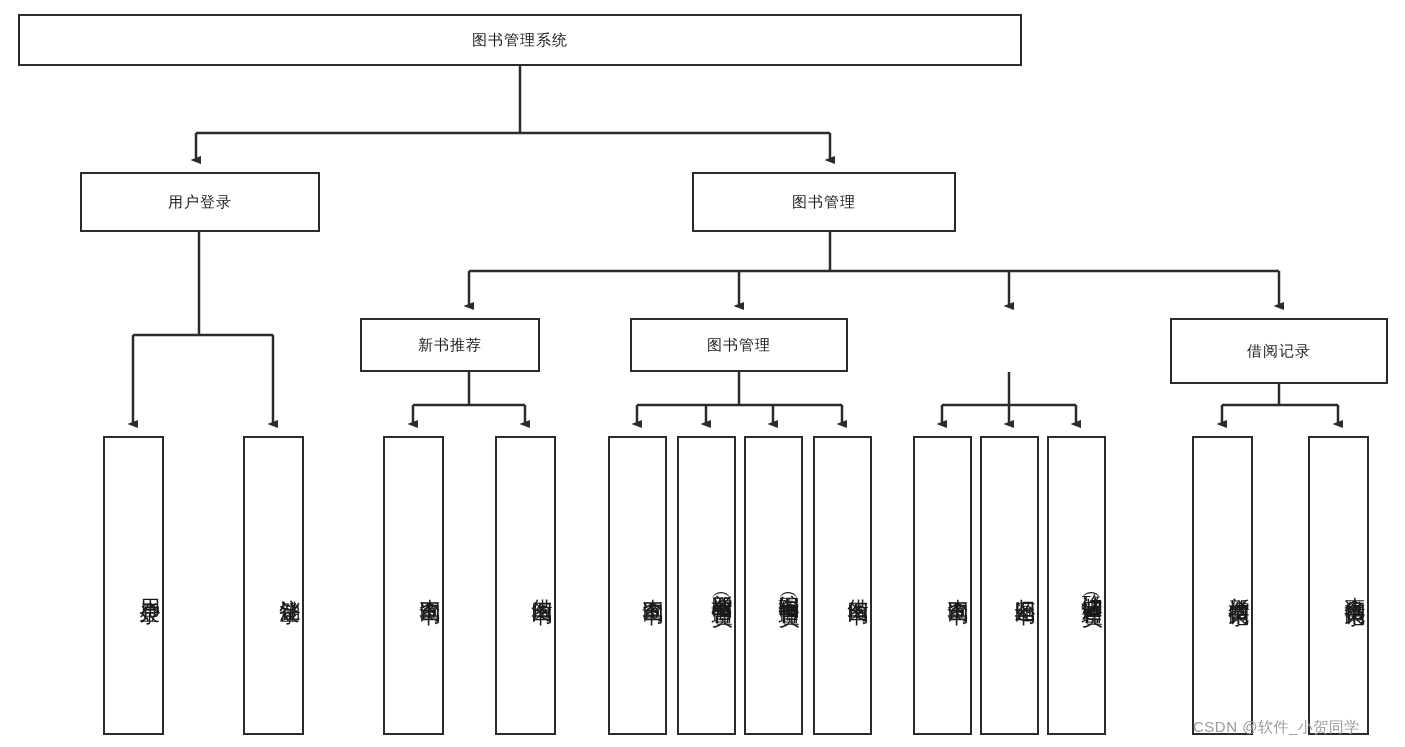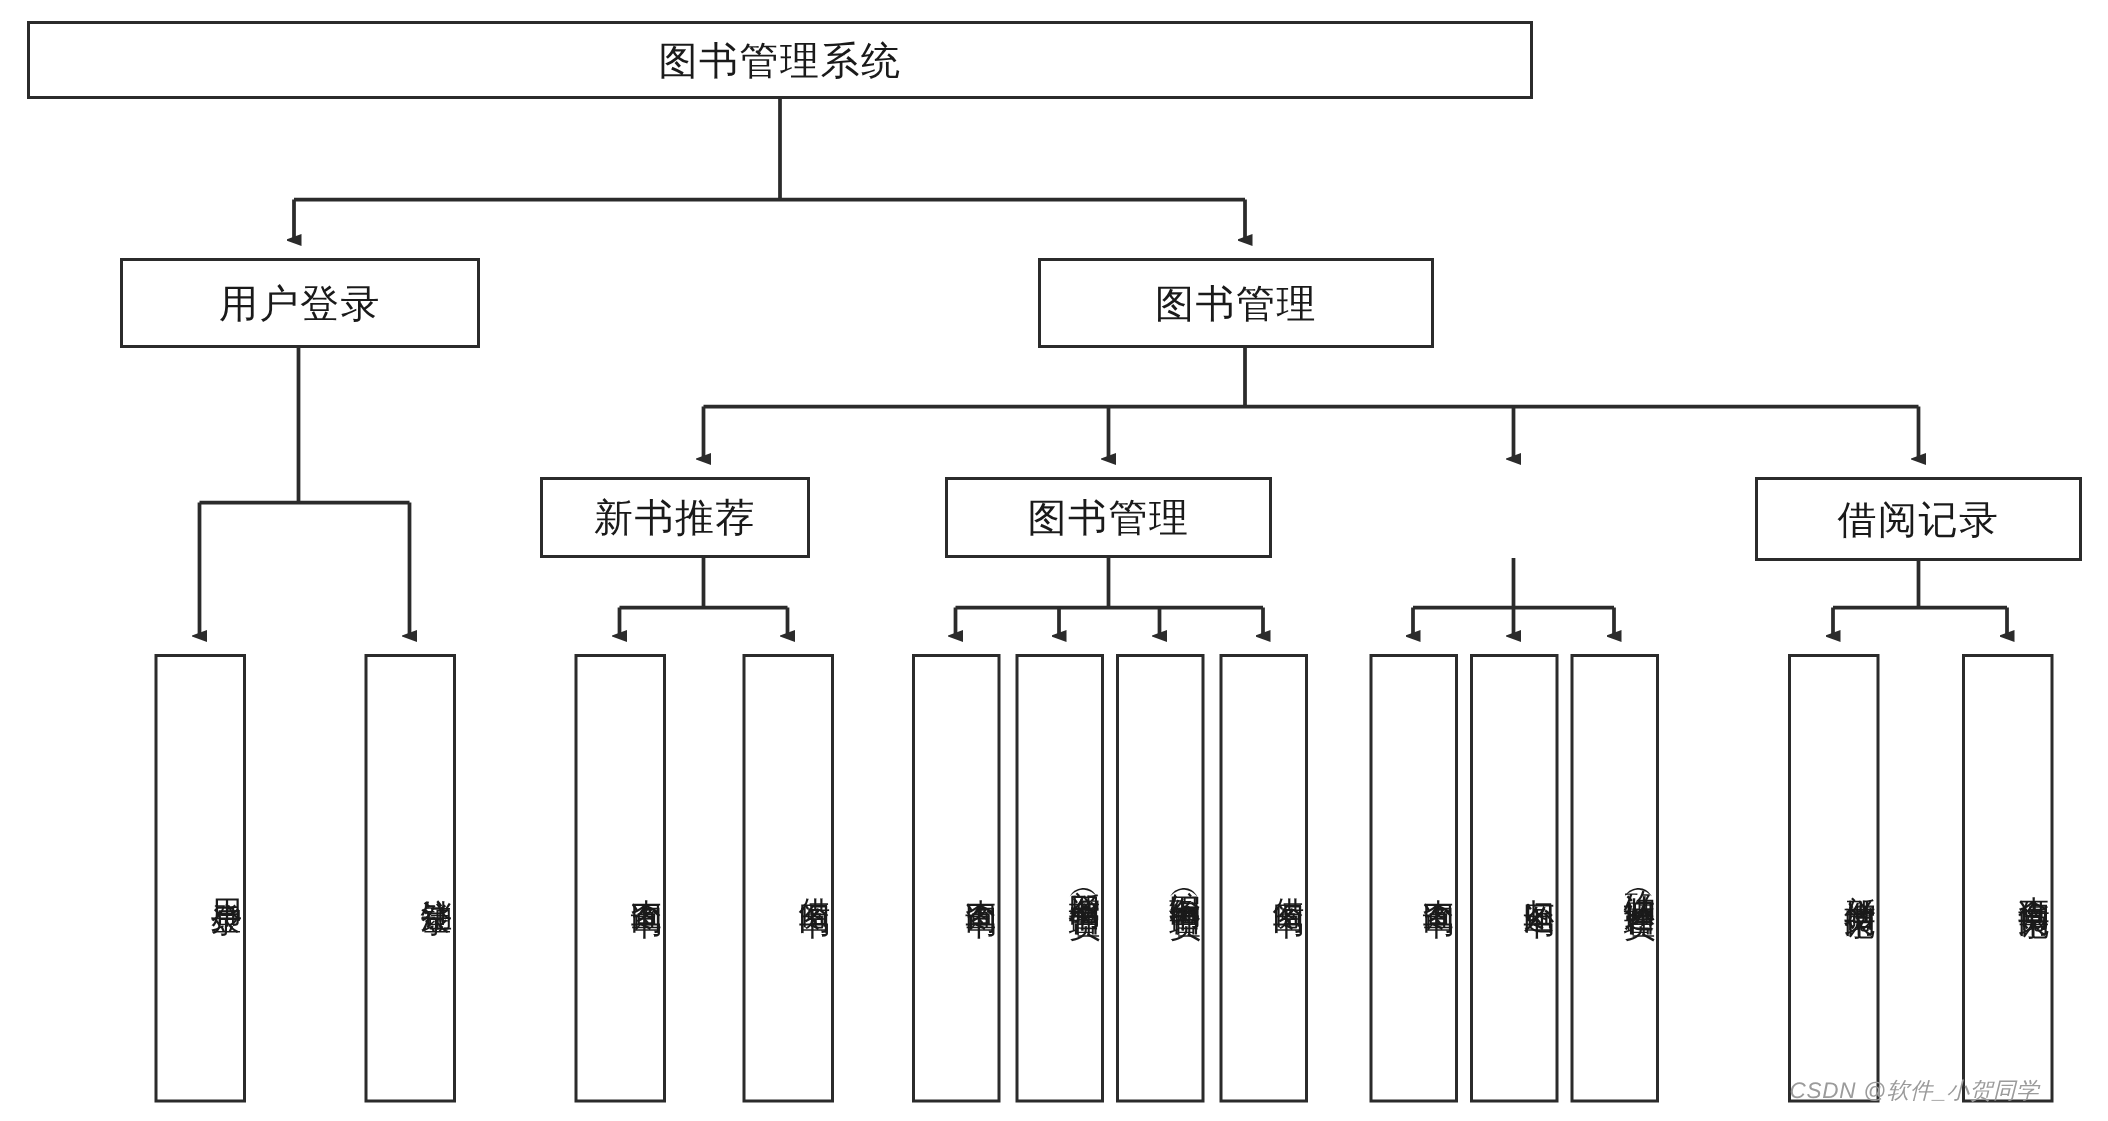--- a/index.html
+++ b/index.html
@@ -29,21 +29,21 @@
     position: absolute;
     box-sizing: border-box;
     background: #ffffff;
     border: 2px solid #2b2b2b;
     display: flex;
     align-items: center;
     justify-content: center;
     color: #1a1a1a;
   }
   .node.horizontal {
-    font-size: 26px;
+    font-size: 15px;
     line-height: 1.25;
     letter-spacing: 1px;
     white-space: nowrap;
   }
   .node.vertical {
     writing-mode: vertical-rl;
     text-orientation: upright;
     font-size: 21px;
     line-height: 1.15;
     letter-spacing: 2px;
@@ -132,21 +132,21 @@
   <div class="node horizontal" style="left:692px; top:172px; width:264px; height:60px;">
     <span>图书管理</span>
   </div>
 
   <div class="node horizontal" style="left:360px; top:318px; width:180px; height:54px;">
     <span>新书推荐</span>
   </div>
   <div class="node horizontal" style="left:630px; top:318px; width:218px; height:54px;">
     <span>图书管理</span>
   </div>
-  <div class="node horizontal" style="left:1170px; top:318px; width:218px; height:56px;">
+  <div class="node horizontal" style="left:1170px; top:318px; width:218px; height:66px;">
     <span>借阅记录</span>
   </div>
 
   <div class="node vertical" style="left:103px; top:436px; width:61px; height:299px;">
     <span>用户登录</span>
   </div>
   <div class="node vertical" style="left:243px; top:436px; width:61px; height:299px;">
     <span>注销登录</span>
   </div>
 
@@ -180,15 +180,15 @@
     <span>确认归还（管理员）</span>
   </div>
 
   <div class="node vertical" style="left:1192px; top:436px; width:61px; height:299px;">
     <span>新增借阅记录</span>
   </div>
   <div class="node vertical" style="left:1308px; top:436px; width:61px; height:299px;">
     <span>查询借阅记录</span>
   </div>
 
-  <div class="watermark" style="left:1193px; top:718px;font-style:italic;">CSDN @软件_小贺同学</div>
+  <div class="watermark" style="left:1193px; top:718px;">CSDN @软件_小贺同学</div>
 
 </div>
 
 </body></html>

